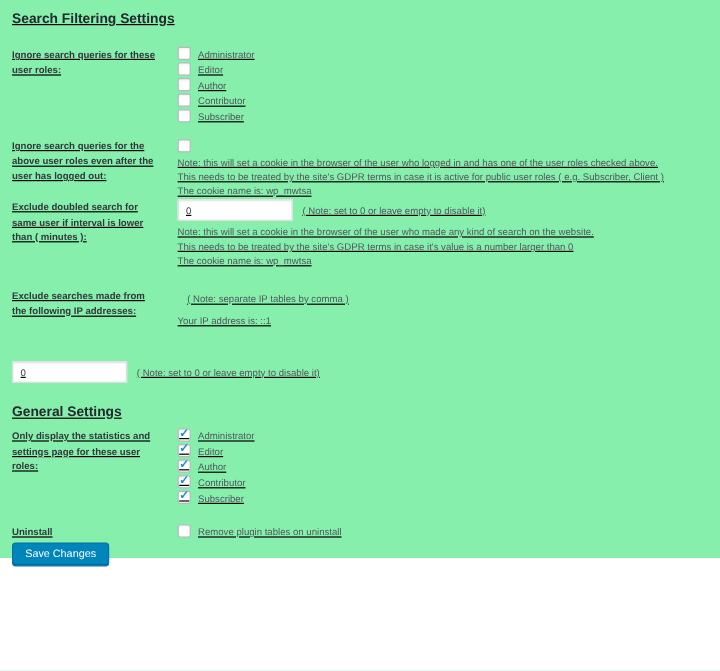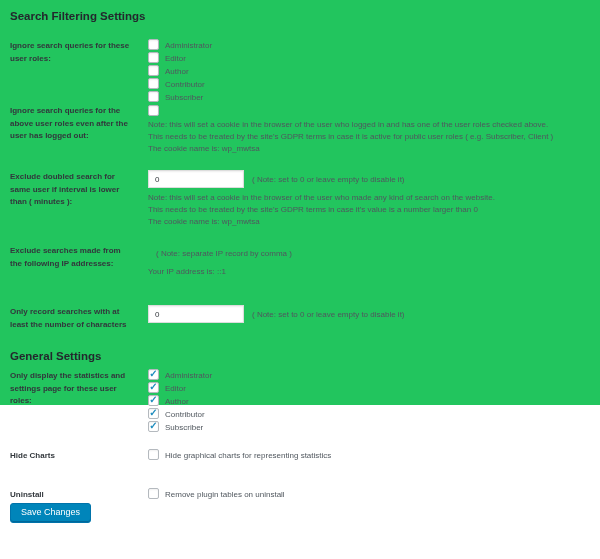--- a/index.html
+++ b/index.html
@@ -4,23 +4,24 @@
 <style>
   * { box-sizing: border-box; margin: 0; padding: 0; }
   html,body { width: 600px; height: 559px; }
   body {
     background: #ffffff;
     font-family: "Liberation Sans", sans-serif;
     overflow: hidden;
     -webkit-font-smoothing: antialiased;
   }
   .wrap {
-    background: #22c55e;
-    height: 405px;
+    background: #86efac;
+    height: 465px;
     padding: 10px 10px 0 10px;
+    text-decoration: underline;
   }
   h2.section-title {
     font-size: 11.5px;
     line-height: 13px;
     font-weight: bold;
     color: #23282d;
     margin: 0 0 16px 0;
   }
   .row { display: flex; align-items: flex-start; }
   .th {
@@ -88,21 +89,21 @@
   }
 </style>
 </head>
 <body>
 
 <div class="wrap">
 
   <h2 class="section-title">Search Filtering Settings</h2>
 
   
-  <div class="row" style="">
+  <div class="row" style="margin-bottom:11px">
     <div class="th">Ignore search queries for these
 user roles:</div>
     <div class="td">
       <label class="opt">
         <span class="cb"></span>
         <span class="optlabel">Administrator</span>
       </label>
       <label class="opt">
         <span class="cb"></span>
         <span class="optlabel">Editor</span>
@@ -116,21 +117,21 @@
         <span class="optlabel">Contributor</span>
       </label>
       <label class="opt">
         <span class="cb"></span>
         <span class="optlabel">Subscriber</span>
       </label>
     </div>
   </div>
 
   
-  <div class="row" style="margin-bottom:15px">
+  <div class="row" style="">
     <div class="th">Ignore search queries for the
 above user roles even after the
 user has logged out:</div>
     <div class="td">
       <div class="cb-line">
         <span class="cb"></span>
       </div>
       <p class="note">Note: this will set a cookie in the browser of the user who logged in and has one of the user roles checked above.</p>
       <p class="note">This needs to be treated by the site's GDPR terms in case it is active for public user roles ( e.g. Subscriber, Client )</p>
       <p class="note">The cookie name is: wp_mwtsa</p>
@@ -152,30 +153,28 @@
       <p class="note">The cookie name is: wp_mwtsa</p>
     </div>
   </div>
 
   
   <div class="row" style="margin-bottom:27px">
     <div class="th">Exclude searches made from
 the following IP addresses:</div>
     <div class="td">
       <div class="input-line">
-        <span class="inline-note">( Note: separate IP record by comma )</span>
+        <span class="inline-note">( Note: separate IP tables by comma )</span>
       </div>
       <p class="note">Your IP address is: ::1</p>
     </div>
   </div>
 
   
   <div class="row" style="margin-bottom:19px">
-    <div class="th">Only record searches with at
-least the number of characters</div>
     <div class="td">
       <div class="input-line" style="margin-bottom:0">
         <input class="text" type="text" value="0" style="">
         <span class="inline-note">( Note: set to 0 or leave empty to disable it)</span>
       </div>
     </div>
   </div>
 
   <h2 class="section-title" style="margin-bottom:6px">General Settings</h2>
 
@@ -202,29 +201,20 @@
         <span class="optlabel">Contributor</span>
       </label>
       <label class="opt">
         <span class="cb checked"></span>
         <span class="optlabel">Subscriber</span>
       </label>
     </div>
   </div>
 
   
-  <div class="row" style="margin-bottom:25px">
-    <div class="th">Hide Charts</div>
-    <div class="td">
-      <label class="opt">
-        <span class="cb"></span>
-        <span class="optlabel">Hide graphical charts for representing statistics</span>
-      </label>
-    </div>
-  </div>
 
   
   <div class="row" style="">
     <div class="th">Uninstall</div>
     <div class="td">
       <label class="opt">
         <span class="cb"></span>
         <span class="optlabel">Remove plugin tables on uninstall</span>
       </label>
     </div>

